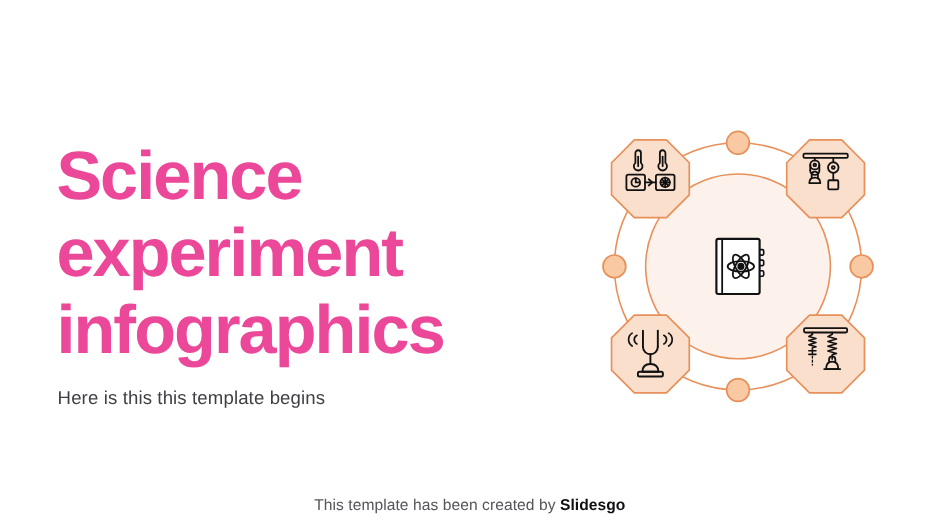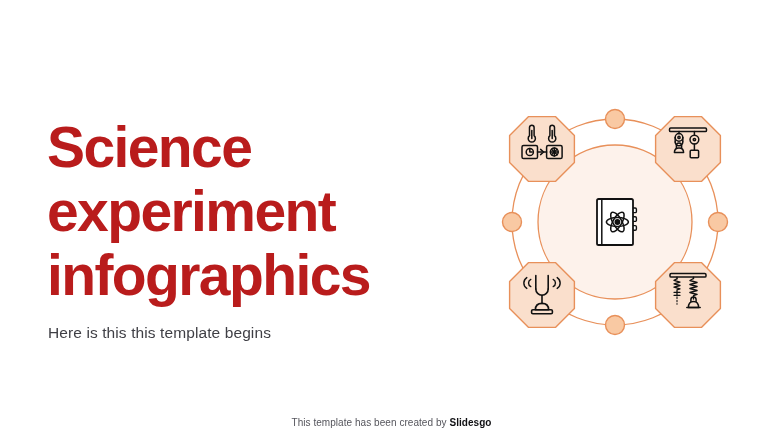--- a/index.html
+++ b/index.html
@@ -28,21 +28,21 @@
     top: 116px;
     width: 400px;
   }
 
   .slide-title {
     font-family: "Liberation Sans", sans-serif;
     font-weight: 700;
     font-size: 57px;
     line-height: 1.12;
     letter-spacing: -1.6px;
-    color: #b91c1c;
+    color: #ec4899;
     margin: 0;
     white-space: pre-line;
   }
 
   .slide-subtitle {
     font-family: "Liberation Sans", sans-serif;
     font-weight: 400;
     font-size: 15.5px;
     letter-spacing: 0.1px;
     color: #3f3f45;
@@ -50,21 +50,21 @@
   }
 
   
   .footer {
     position: absolute;
     left: 0;
     right: 0;
     bottom: 12px;
     text-align: center;
     font-family: "Liberation Sans", sans-serif;
-    font-size: 10px;
+    font-size: 13px;
     color: #55555c;
     letter-spacing: 0.05px;
   }
   .footer .brand {
     font-weight: 700;
     color: #101013;
   }
 
   
   .infographic {

